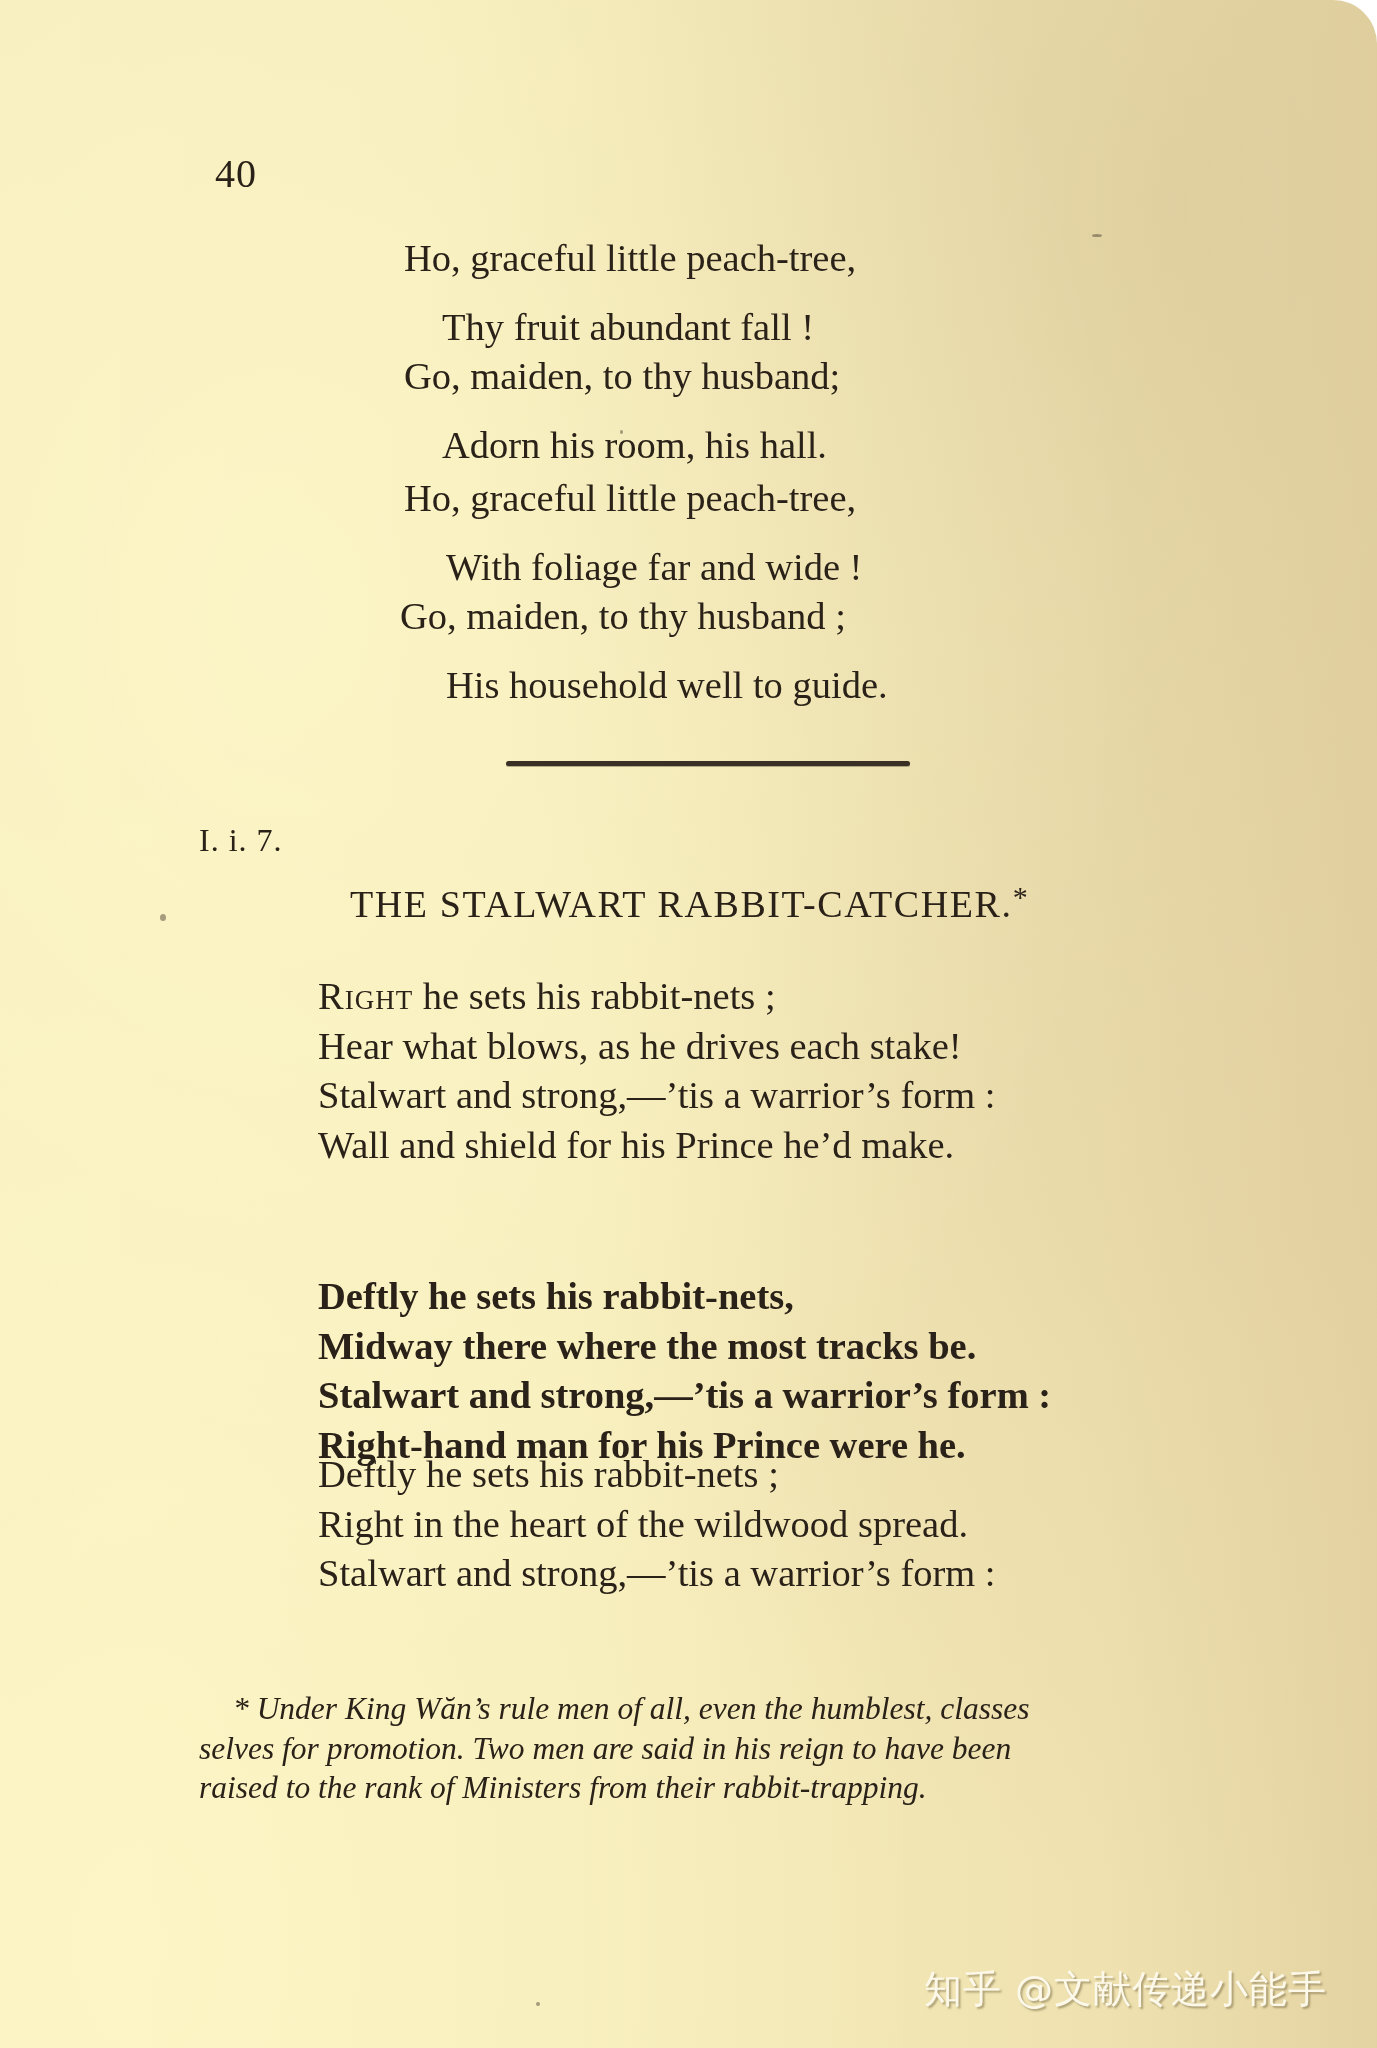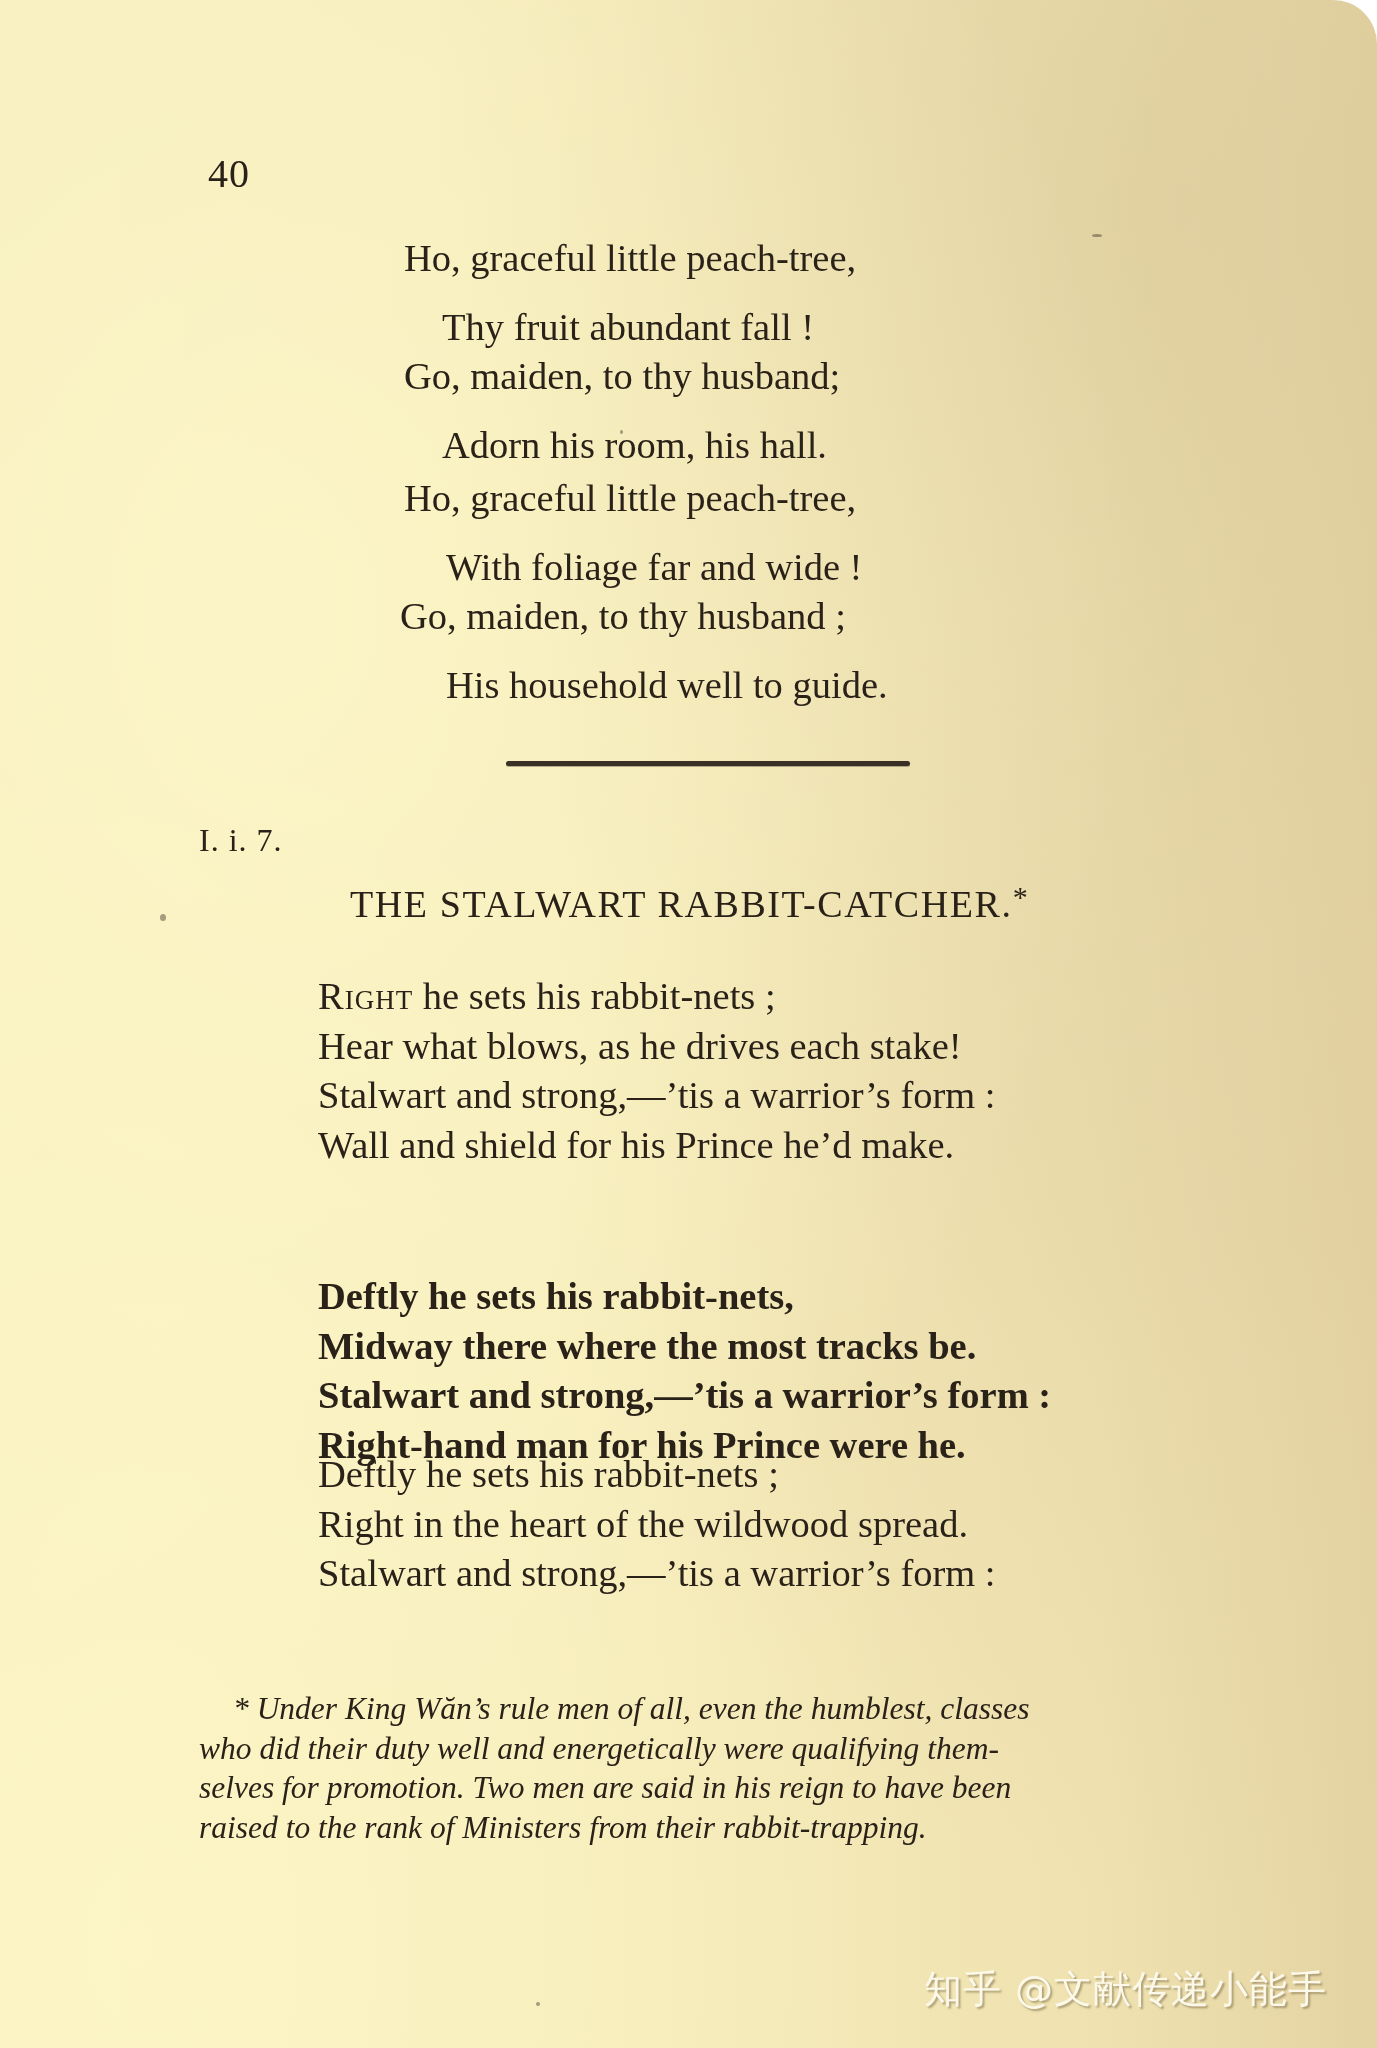--- a/index.html
+++ b/index.html
@@ -23,21 +23,21 @@
       background:
         radial-gradient(ellipse at 20% 30%, rgba(255,250,205,0.55) 0%, rgba(255,250,205,0) 55%),
         radial-gradient(ellipse at 85% 10%, rgba(214,196,150,0.55) 0%, rgba(214,196,150,0) 45%),
         radial-gradient(ellipse at 95% 60%, rgba(225,205,160,0.45) 0%, rgba(225,205,160,0) 40%),
         radial-gradient(ellipse at 10% 95%, rgba(255,248,200,0.7) 0%, rgba(255,248,200,0) 45%),
         linear-gradient(90deg, #f7eebe 0%, #f6ecbb 40%, #efe2b0 80%, #e4d3a2 100%);
       overflow: hidden;
     }
     .page-number {
       position: absolute;
-      left: 208px;
+      left: 215px;
       top: 150px;
       font-family: "Liberation Serif", "DejaVu Serif", serif;
       font-size: 40px;
       color: #2a2218;
       letter-spacing: 1px;
       text-align: right;
     }
     .running-head {
       position: absolute;
       left: 576px;
@@ -194,21 +194,20 @@
   </div>
 
   <div class="stanza stanza-b stanza-b3">
     <span class="line">Deftly he sets his rabbit-nets ;</span>
     <span class="line">Right in the heart of the wildwood spread.</span>
     <span class="line">Stalwart and strong,—’tis a warrior’s form :</span>
   </div>
 
   <div class="footnote">
     <span class="fn-line first">* Under King Wăn’s rule men of all, even the humblest, classes</span>
-    <span class="fn-line">who did their duty well and energetically were qualifying them-</span>
     <span class="fn-line">selves for promotion.  Two men are said in his reign to have been</span>
     <span class="fn-line">raised to the rank of Ministers from their rabbit-trapping.</span>
   </div>
 
   <div class="speck" style="left:160px; top:914px; width:6px; height:7px;"></div>
   <div class="speck" style="left:1092px; top:234px; width:10px; height:3px;"></div>
   <div class="speck" style="left:620px; top:430px; width:3px; height:4px;"></div>
   <div class="speck" style="left:536px; top:2002px; width:4px; height:4px;"></div>
 
   <div class="watermark">知乎 @文献传递小能手</div>

